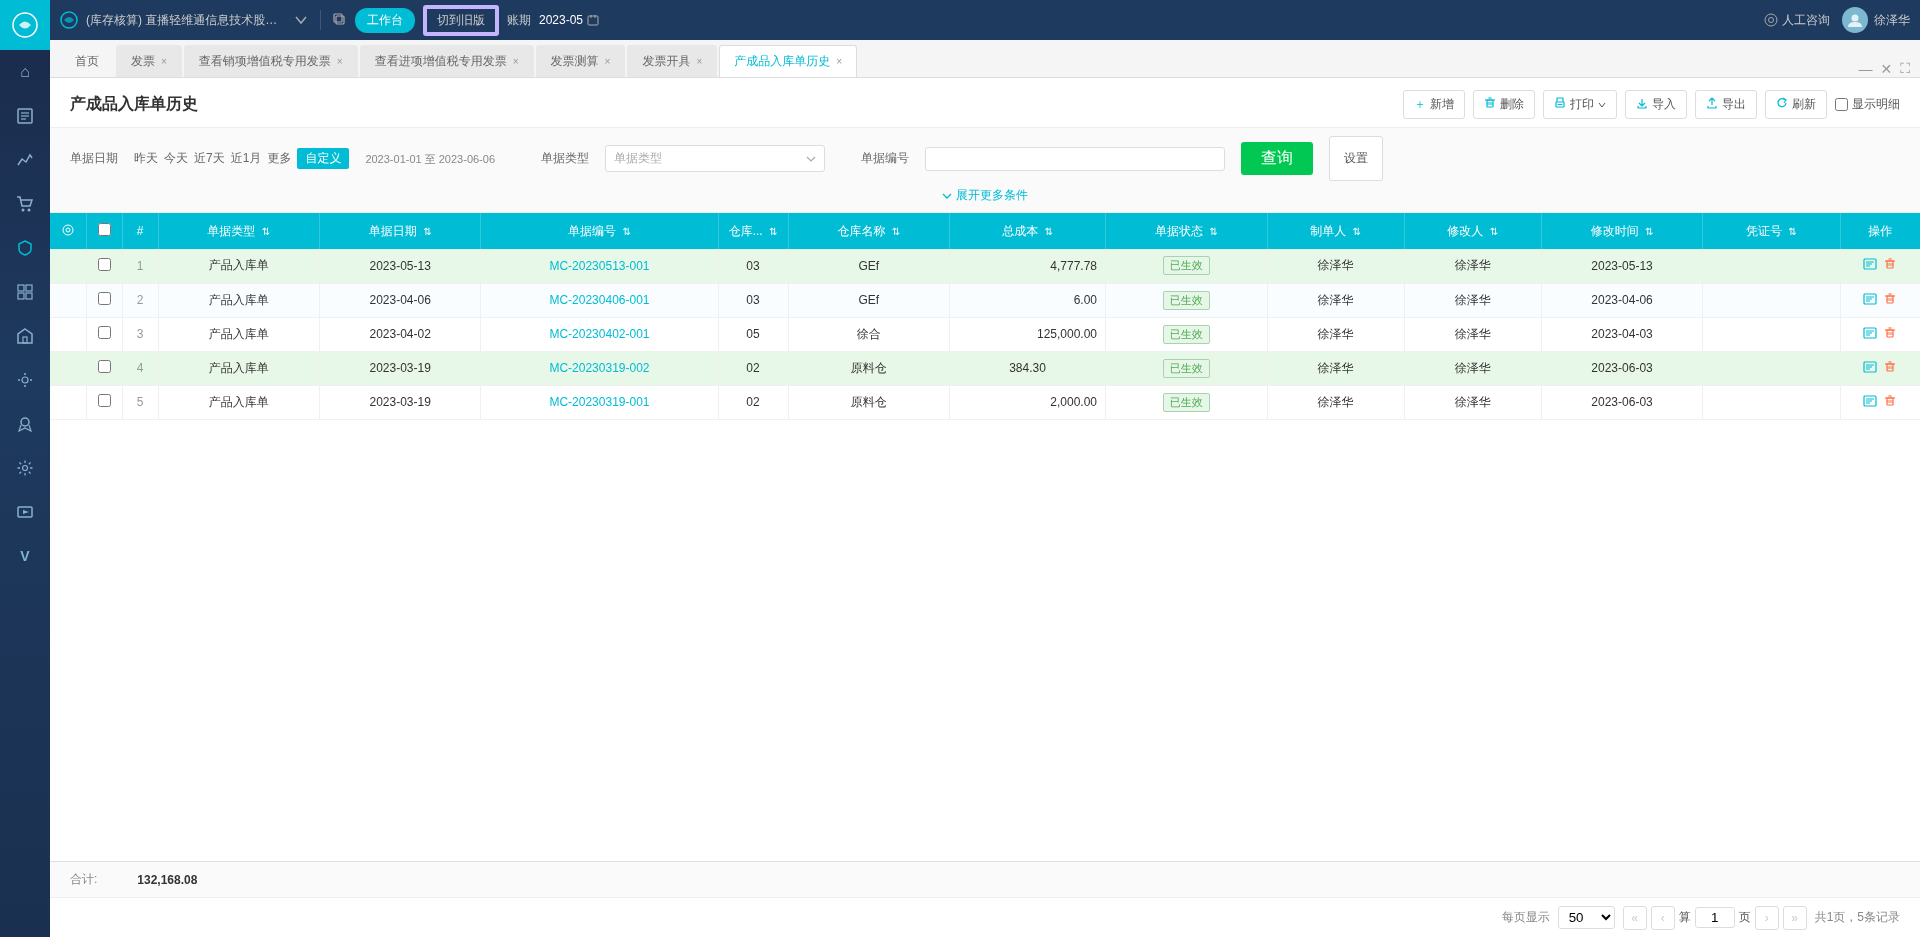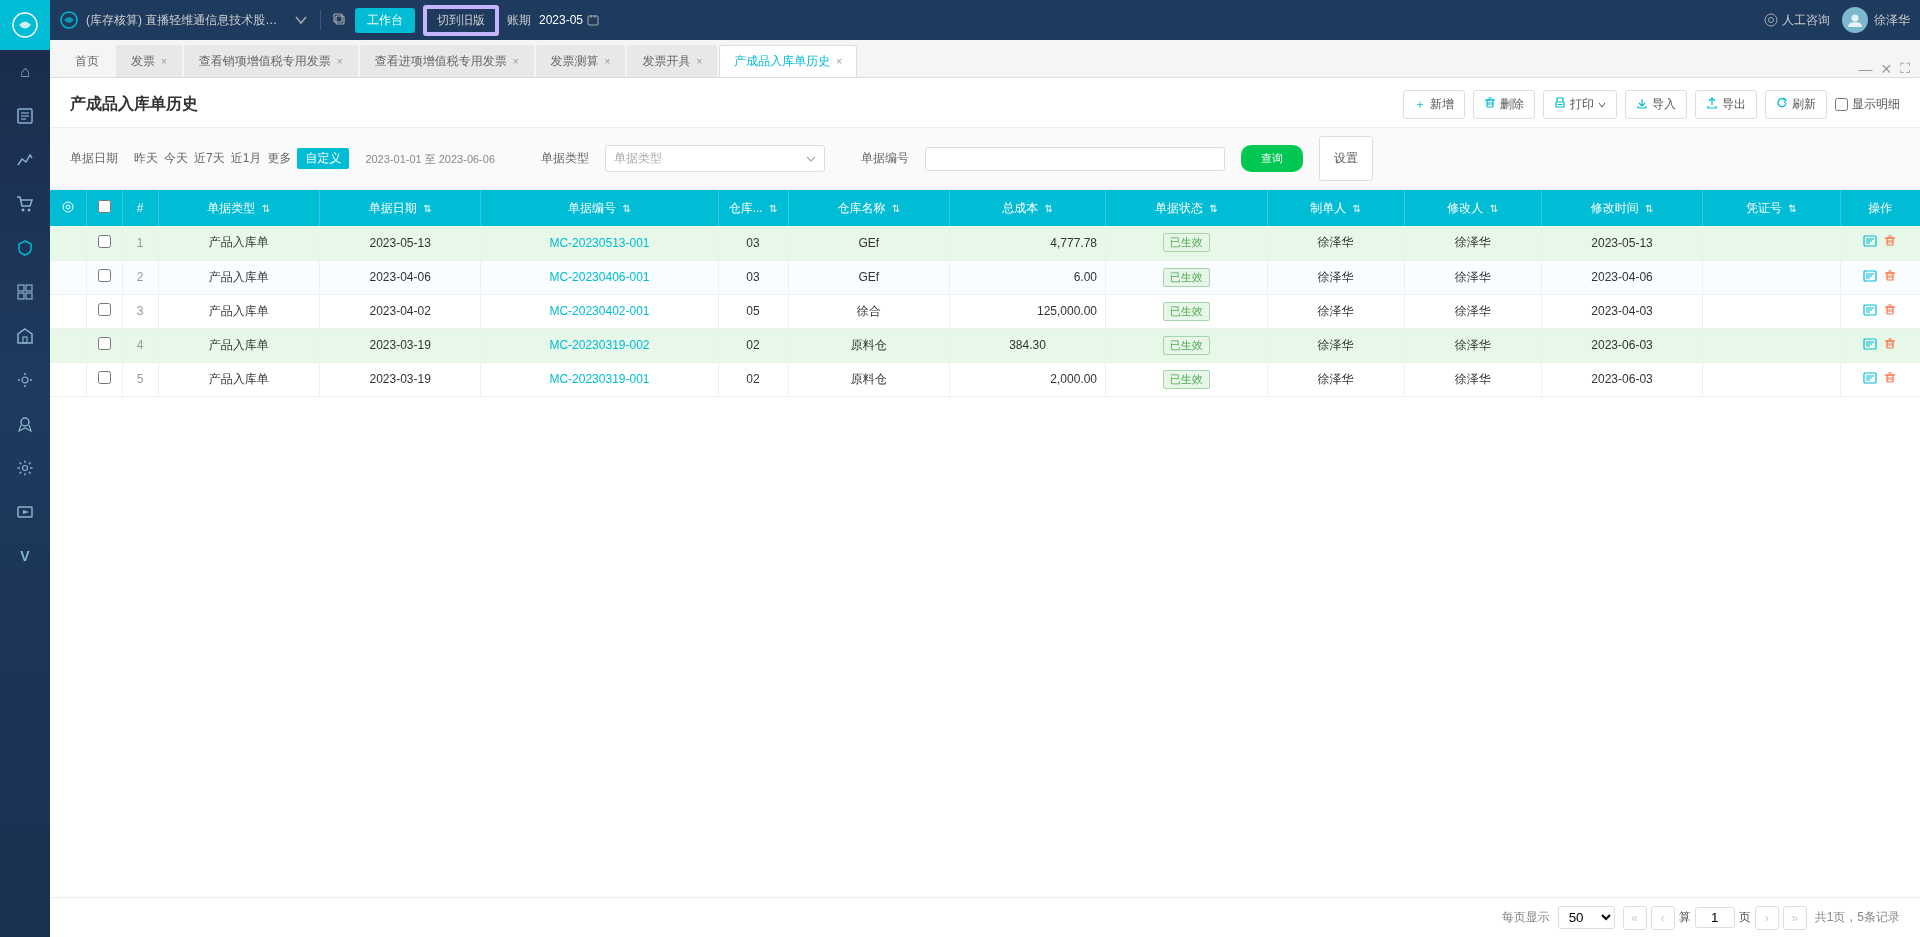--- a/index.html
+++ b/index.html
@@ -13,21 +13,21 @@
     .sidebar-logo { width: 50px; height: 50px; background: #00bcd4; display: flex; align-items: center; justify-content: center; color: white; font-size: 20px; }
     .sidebar-icon { width: 50px; height: 44px; display: flex; align-items: center; justify-content: center; color: #8ab0cc; font-size: 16px; cursor: pointer; }
     .sidebar-icon.active { color: #00bcd4; }
 
     
     .main { flex: 1; display: flex; flex-direction: column; overflow: hidden; }
 
     
     .topbar { height: 40px; background: #1e3a5f; display: flex; align-items: center; padding: 16px 10px; gap: 8px; color: white; font-size: 12px; }
     .topbar-company { color: #ccc; font-size: 12px; max-width: 200px; overflow: hidden; text-overflow: ellipsis; white-space: nowrap; }
-    .topbar-btn { background: #00bcd4; color: white; border: none; padding: 4px 12px; border-radius: 3px; cursor: pointer; font-size: 12px; }
+    .topbar-btn { background: #00bcd4; color: white; border: none; padding: 4px 12px; border-radius: 12px; cursor: pointer; font-size: 12px; }
     .topbar-btn-outline { background: transparent; color: #ccc; border: 4px solid #c4b5fd; padding: 3px 10px; border-radius: 3px; cursor: pointer; font-size: 12px; }
     .topbar-period { color: #ccc; font-size: 12px; display: flex; align-items: center; gap: 4px; }
     .topbar-right { margin-left: auto; display: flex; align-items: center; gap: 12px; color: #ccc; font-size: 12px; }
     .topbar-avatar { width: 26px; height: 26px; background: #7cb9d0; border-radius: 50%; display: flex; align-items: center; justify-content: center; color: white; font-size: 11px; }
 
     
     .tabbar { height: 38px; background: #f5f5f5; display: flex; align-items: flex-end; border-bottom: 1px solid #ddd; padding-left: 10px; }
     .tab { height: 32px; padding: 0 14px; display: flex; align-items: center; gap: 6px; font-size: 12px; color: #666; cursor: pointer; border: 1px solid transparent; border-bottom: none; background: #e8e8e8; margin-right: 2px; border-radius: 3px 3px 0 0; }
     .tab.active { background: white; color: #00bcd4; border-color: #ddd; border-bottom-color: white; }
     .tab .tab-close { color: #999; font-size: 10px; cursor: pointer; }
@@ -47,21 +47,21 @@
     
     .filter-bar { padding: 8px 20px; background: #fafafa; border-top: 1px solid #eee; border-bottom: 1px solid #eee; }
     .filter-row { display: flex; align-items: center; gap: 16px; flex-wrap: wrap; }
     .filter-label { color: #666; font-size: 12px; white-space: nowrap; }
     .filter-date-shortcuts { display: flex; gap: 6px; align-items: center; }
     .date-shortcut { color: #666; cursor: pointer; font-size: 12px; }
     .date-custom { background: #00bcd4; color: white; padding: 2px 8px; border-radius: 2px; font-size: 12px; cursor: pointer; }
     .filter-date-range { color: #888; font-size: 11px; margin-top: 2px; }
     .filter-select { border: 1px solid #ddd; padding: 4px 8px; border-radius: 3px; font-size: 12px; color: #555; min-width: 200px; background: white; cursor: pointer; display: flex; align-items: center; justify-content: space-between; }
     .filter-input { border: 1px solid #ddd; padding: 4px 8px; border-radius: 3px; font-size: 12px; color: #555; min-width: 200px; outline: none; }
-    .filter-search-btn { background: #00c853; color: white; border: none; padding: 6px 20px; border-radius: 10px; cursor: pointer; font-size: 11px; }
+    .filter-search-btn { background: #00c853; color: white; border: none; padding: 6px 20px; border-radius: 3px; cursor: pointer; font-size: 16px; }
     .filter-set-btn { background: white; color: #555; border: 1px solid #ddd; padding: 13px 14px; border-radius: 3px; cursor: pointer; font-size: 12px; }
     .expand-conditions { display: flex; align-items: center; gap: 4px; color: #00bcd4; font-size: 12px; cursor: pointer; }
     .filter-row2 { margin-top: 6px; display: flex; justify-content: center; }
 
     
     .table-container { flex: 1; overflow: auto; padding: 0 0; }
     table { width: 100%; border-collapse: collapse; font-size: 12px; }
     thead tr { background: #00bcd4; color: white; height: 36px; }
     thead th { padding: 0 8px; text-align: center; font-weight: normal; border-right: 1px solid rgba(255,255,255,0.2); white-space: nowrap; cursor: pointer; }
     thead th:last-child { border-right: none; }
@@ -352,20 +352,28 @@
                 <polyline points="1,3 5,7 9,3" fill="none" stroke="#aaa" stroke-width="1.2"></polyline>
               </svg>
           </div>
 
           <span class="filter-label" style="margin-left:20px;">单据编号</span>
           <input class="filter-input" style="width: 300px;">
 
           <button class="filter-search-btn">查询</button>
           <button class="filter-set-btn">设置</button>
         </div>
+        <div class="filter-row2">
+          <div class="expand-conditions">
+            <svg width="10" height="10" viewBox="0 0 10 10">
+                <polyline points="1,3 5,7 9,3" fill="none" stroke="#00bcd4" stroke-width="1.3"></polyline>
+              </svg>
+            <span>展开更多条件</span>
+          </div>
+        </div>
       </div>
 
       <div class="table-container">
         <table>
           <thead>
             <tr>
               <th style="width:36px;">
                 <svg width="14" height="14" viewBox="0 0 14 14">
                     <circle cx="7" cy="7" r="2" fill="none" stroke="white" stroke-width="1"></circle>
                     <circle cx="7" cy="7" r="5" fill="none" stroke="white" stroke-width="1"></circle>
@@ -610,20 +618,24 @@
                         <line x1="5.5" y1="2" x2="8.5" y2="2" stroke="#ff7043" stroke-width="1.2"></line>
                       </svg>
           </span>
         </div>
       </td>
     </tr>
             </tbody>
         </table>
       </div>
 
+      <div class="table-footer">
+        <span class="footer-total-label">合计:</span>
+        <span class="footer-total-value" style="margin-left:40px;">132,168.08</span>
+      </div>
 
       <div class="pagination">
         <span class="page-size-label">每页显示</span>
         <select class="page-size-select">
           <option>10</option>
           <option>20</option>
           <option selected="">50</option>
           <option>100</option>
         </select>
         <div class="page-nav">

